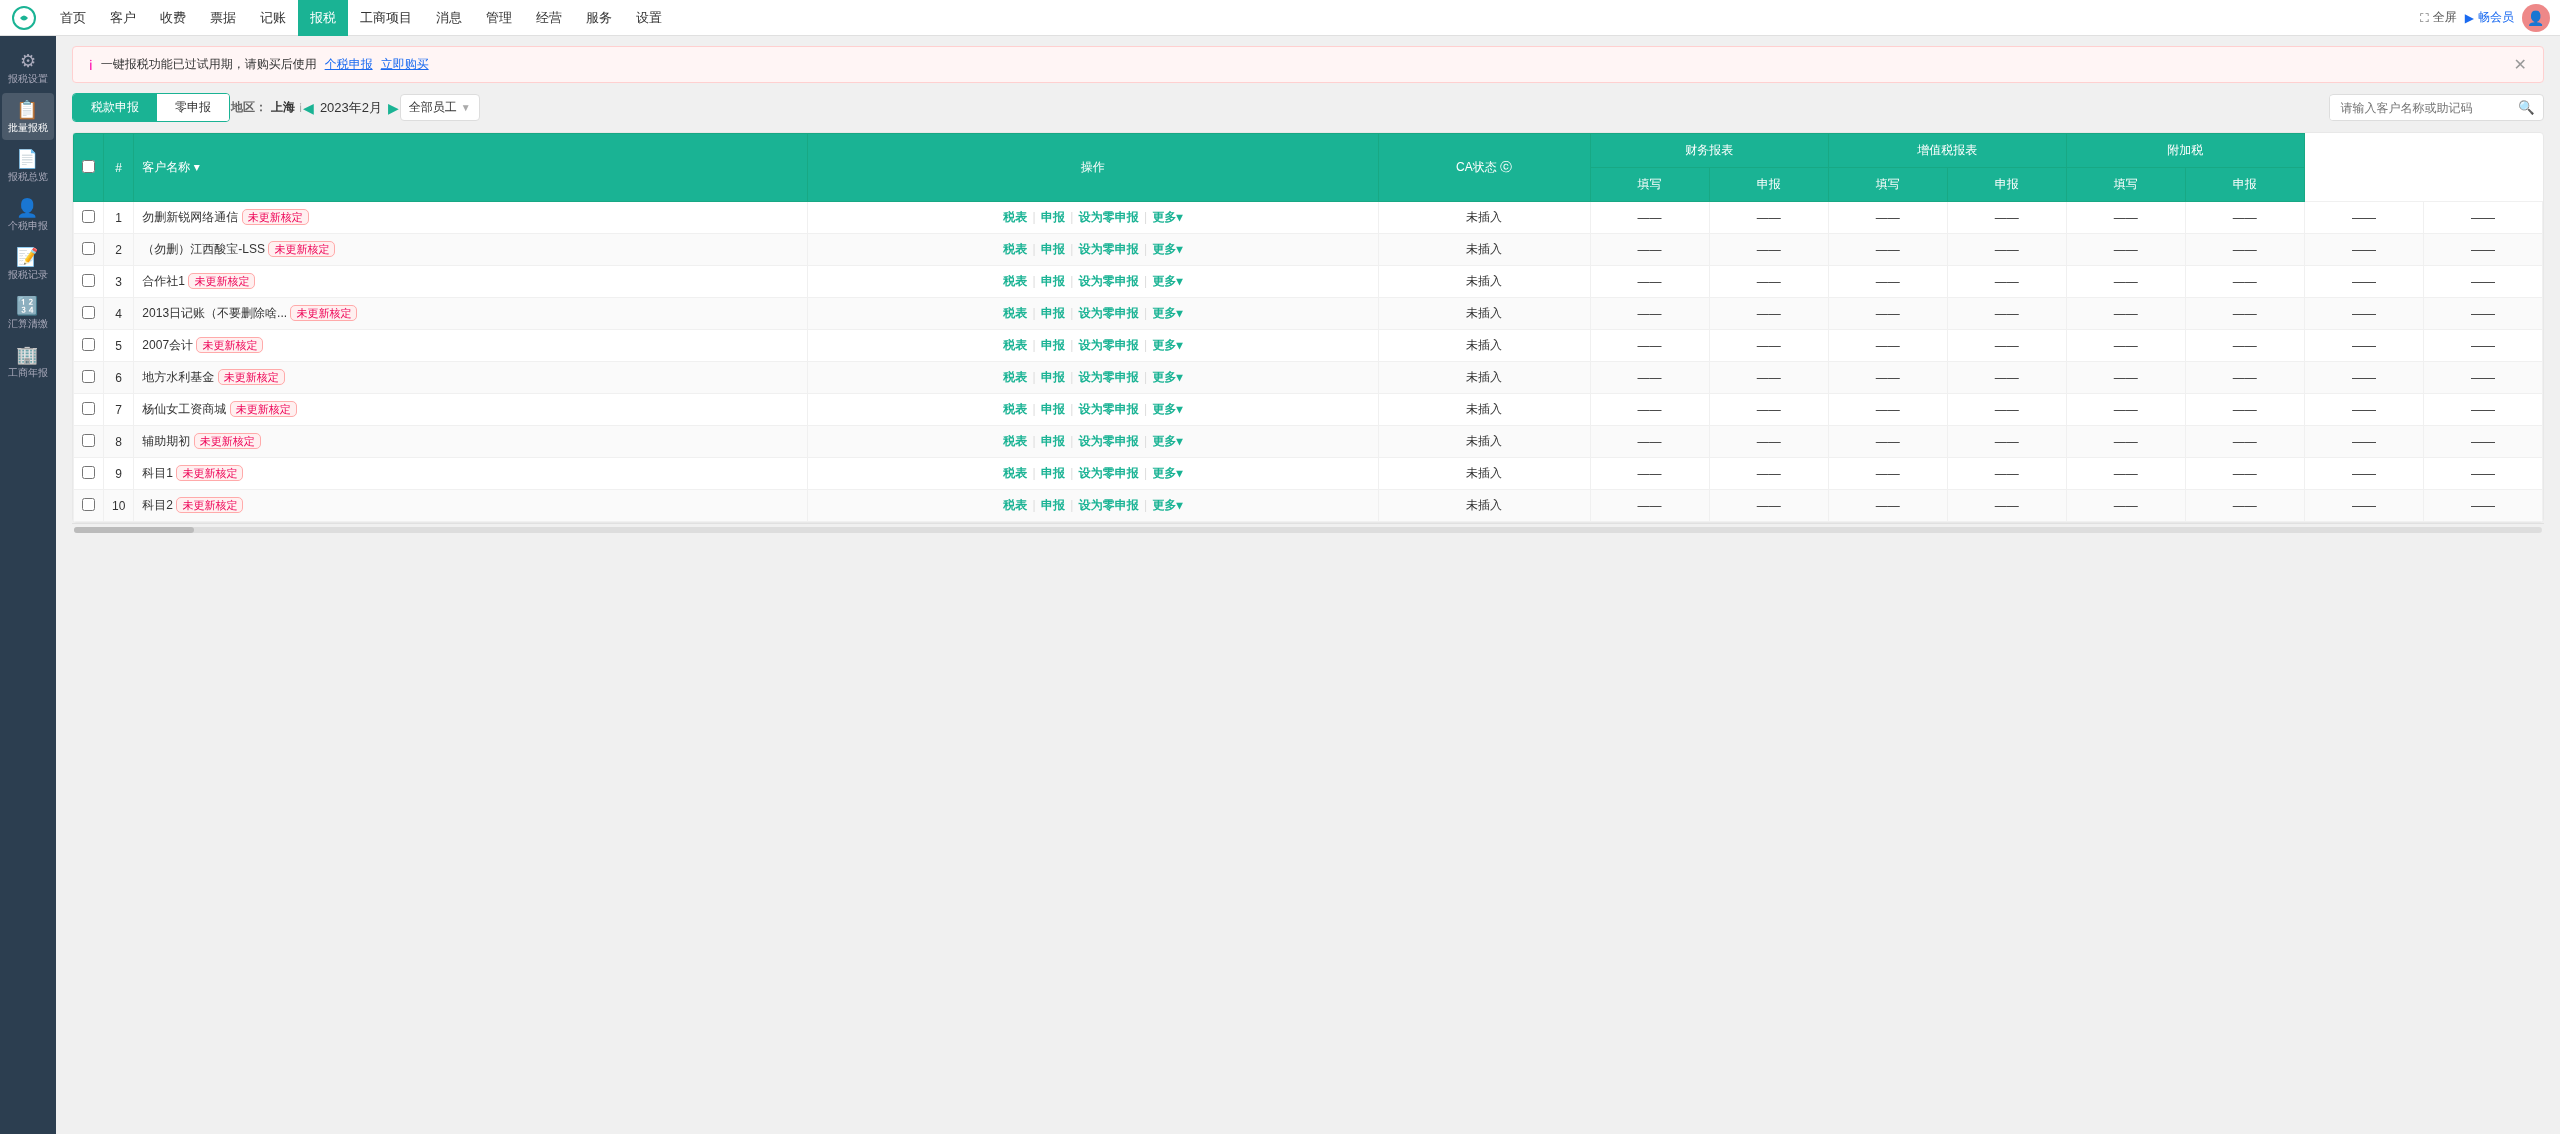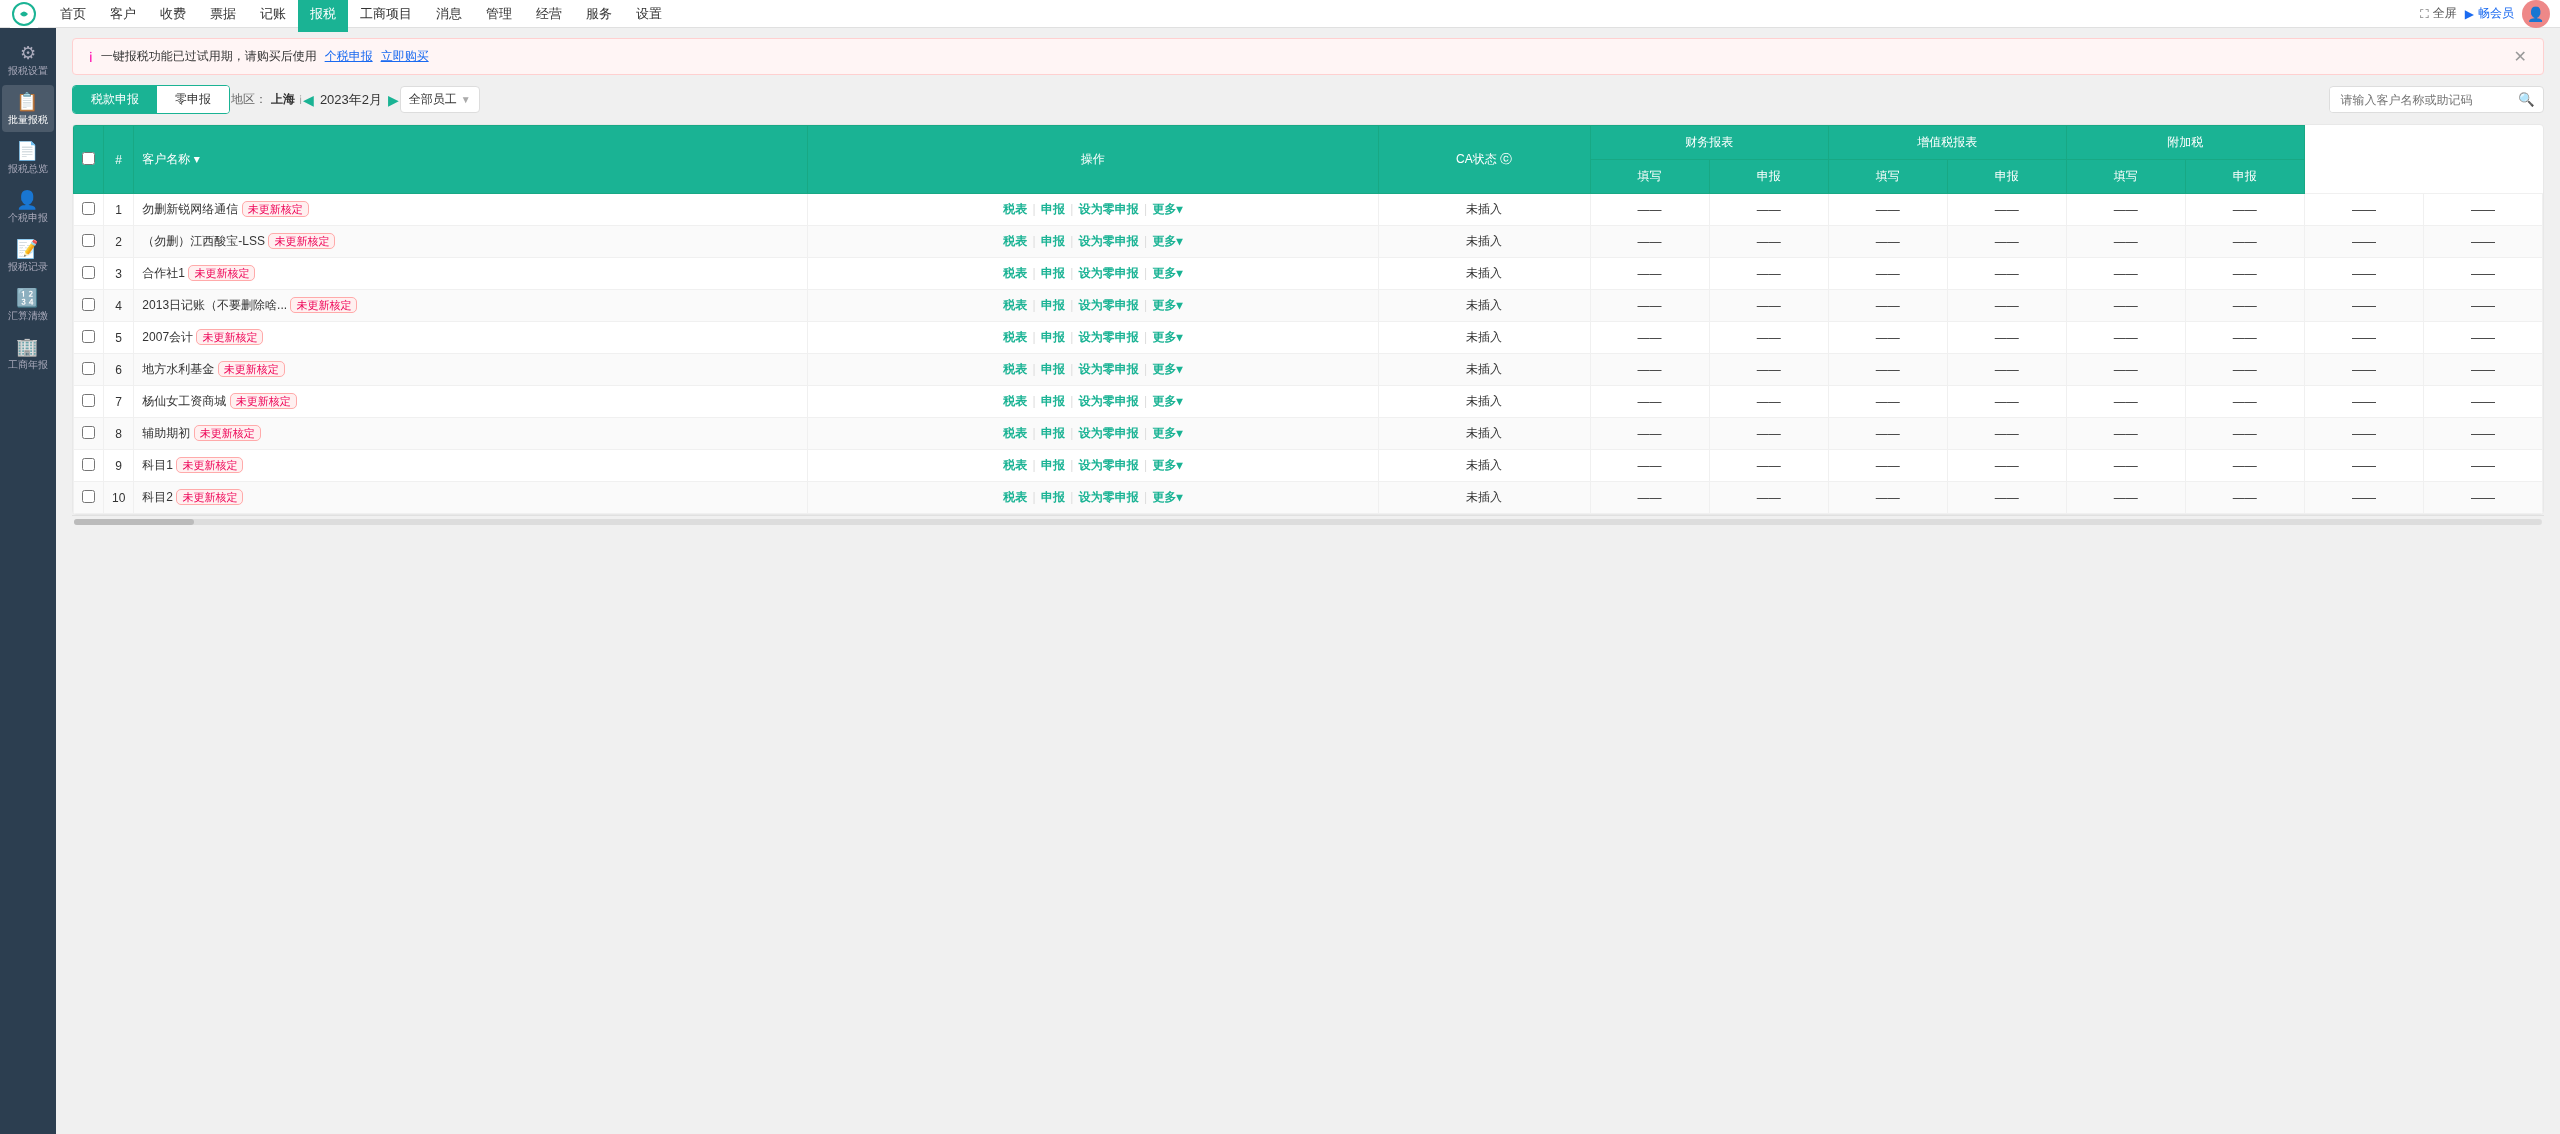--- a/index.html
+++ b/index.html
@@ -1,21 +1,21 @@
 <!DOCTYPE html>
 <html><head>
   <meta charset="utf-8">
   <style>
     * { box-sizing: border-box; margin: 0; padding: 0; }
     body { font-family: 'Microsoft YaHei', Arial, sans-serif; font-size: 12px; background: #f0f0f0; display: flex; flex-direction: column; height: 100vh; overflow: hidden; }
 
     
     .top-nav {
       background: #fff;
-      height: 28px;
+      height: 36px;
       display: flex;
       align-items: center;
       border-bottom: 1px solid #e0e0e0;
       padding: 0 10px;
       position: relative;
       z-index: 10;
     }
     .top-nav-logo {
       width: 28px; height: 28px;
       background: #fff;
@@ -112,21 +112,21 @@
       color: #333;
       border: none;
       outline: none;
     }
     .tab-btn.active { background: #1ab394; color: #fff; }
 
     .region-selector {
       display: flex; align-items: center; gap: 4px;
       font-size: 12px; color: #333;
     }
-    .region-label { color: #666; }
+    .region-label { color: #666; font-weight: bold; }
     .region-value { color: #333; font-weight: bold; }
     .info-icon { color: #aaa; cursor: pointer; font-size: 12px; }
 
     .month-nav {
       display: flex; align-items: center; gap: 6px;
     }
     .month-nav-btn { cursor: pointer; color: #1ab394; font-size: 14px; background: none; border: none; }
     .month-value { font-size: 13px; color: #333; }
 
     .staff-select {

